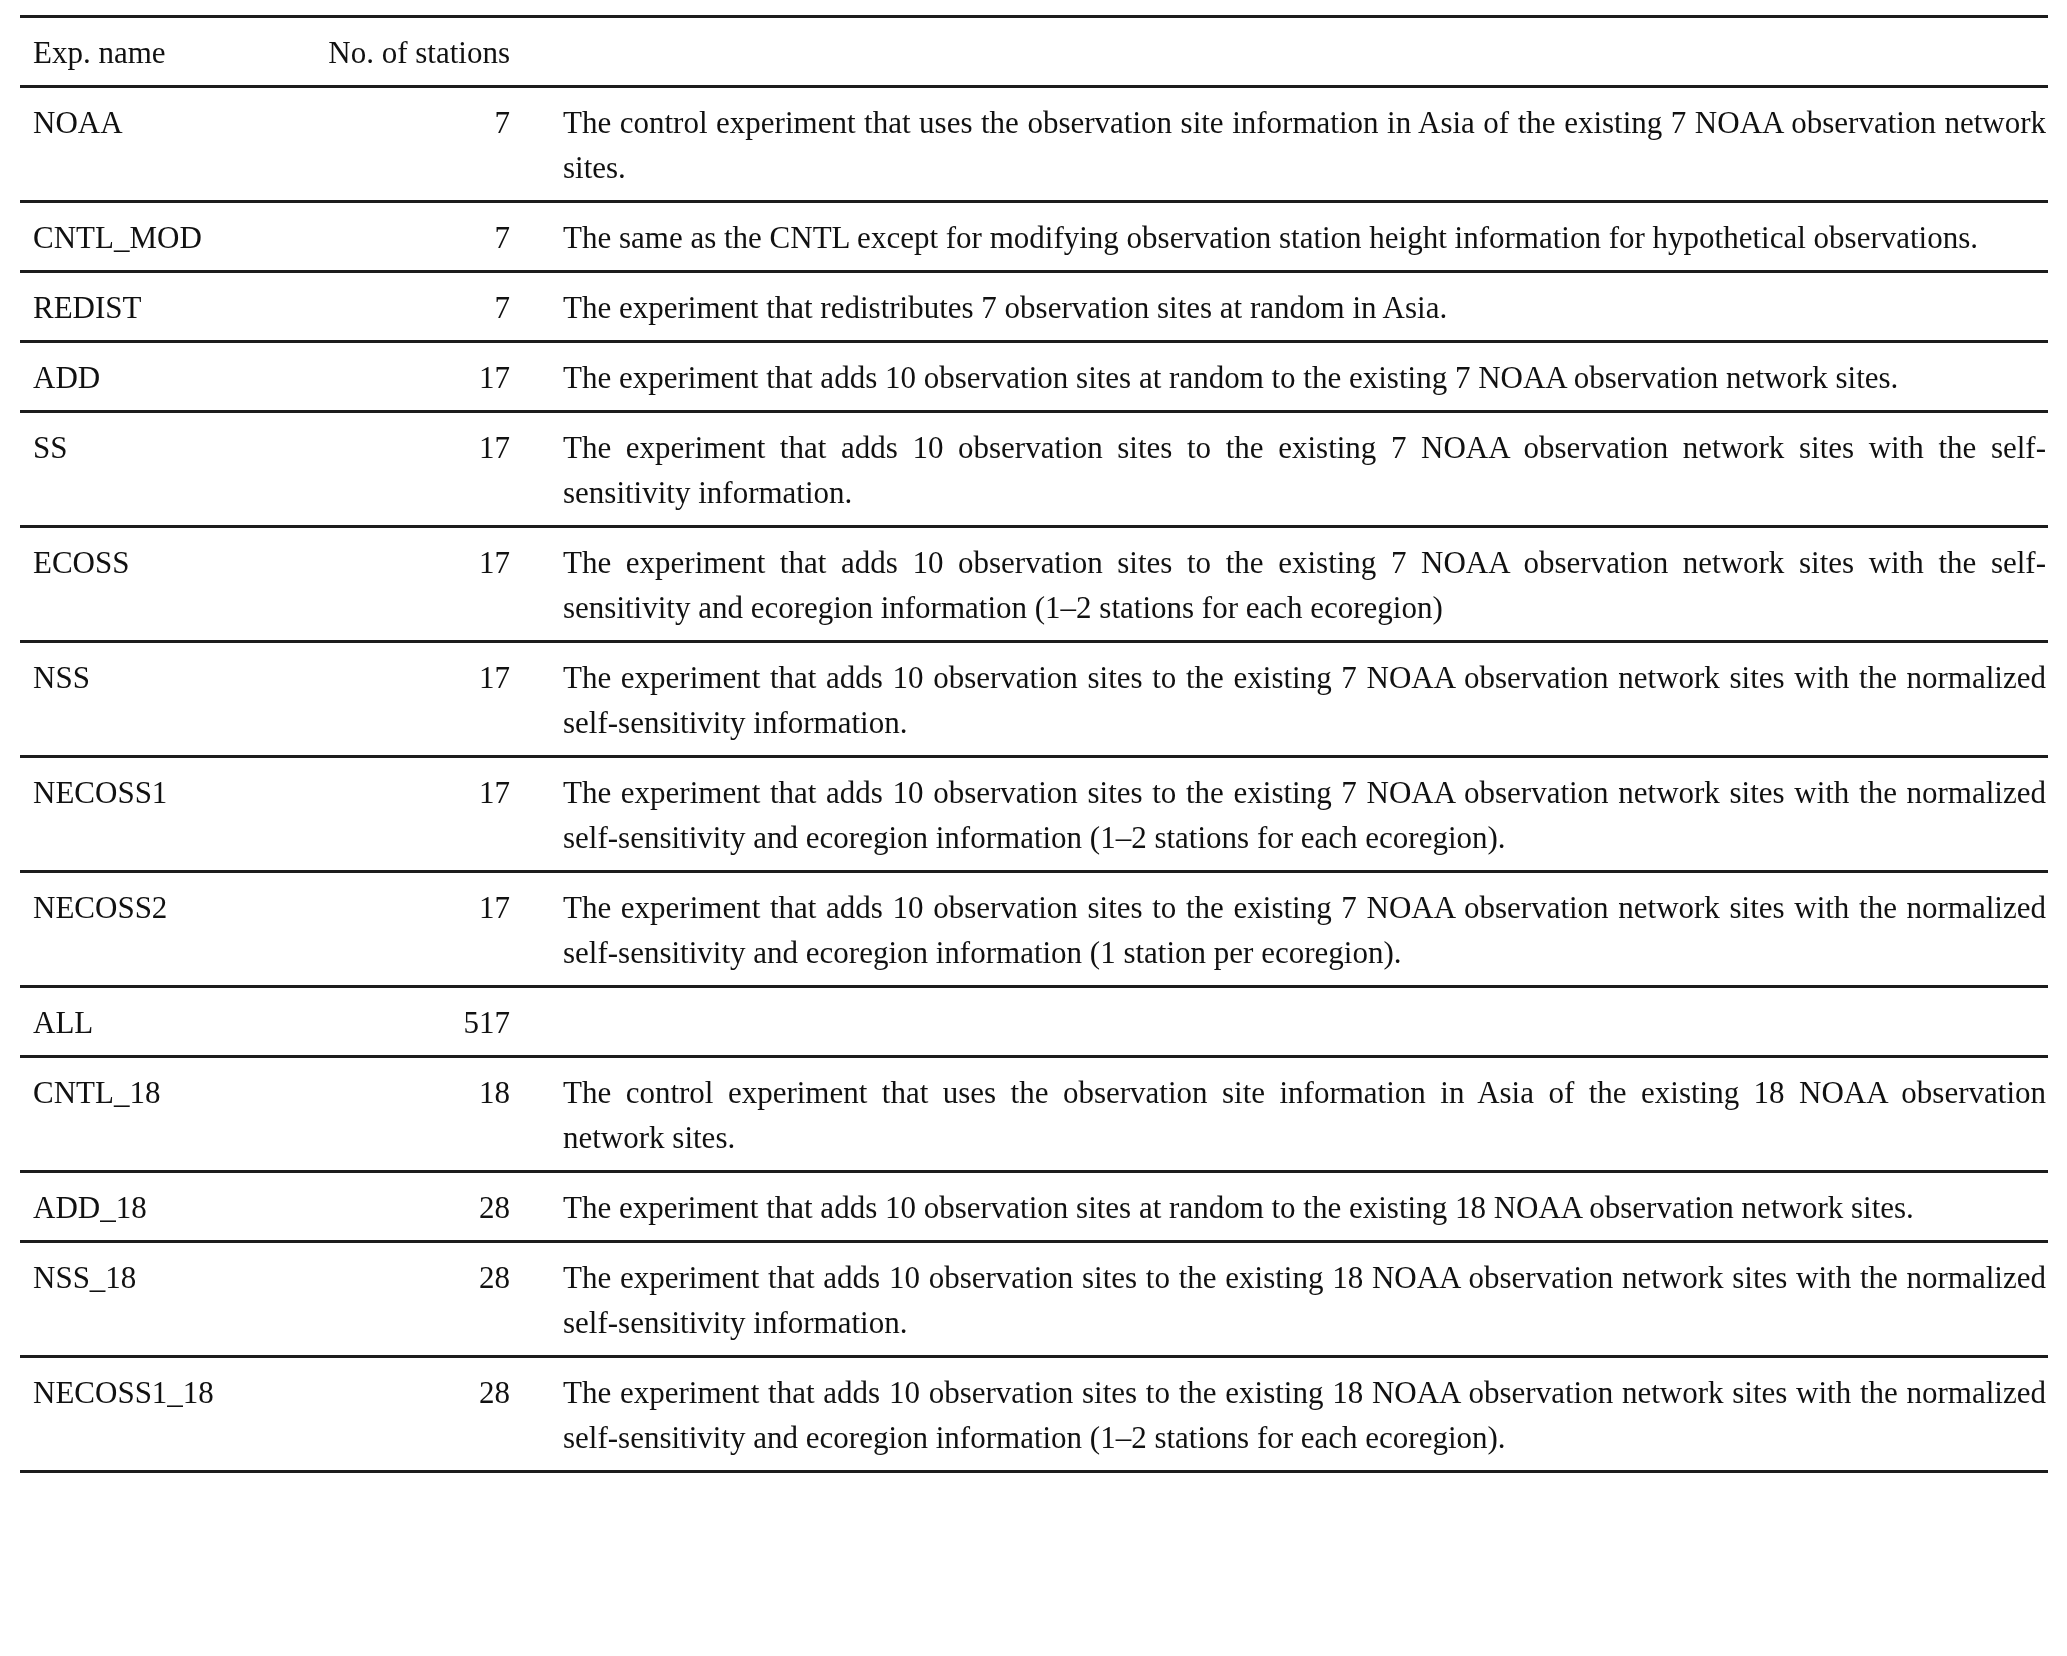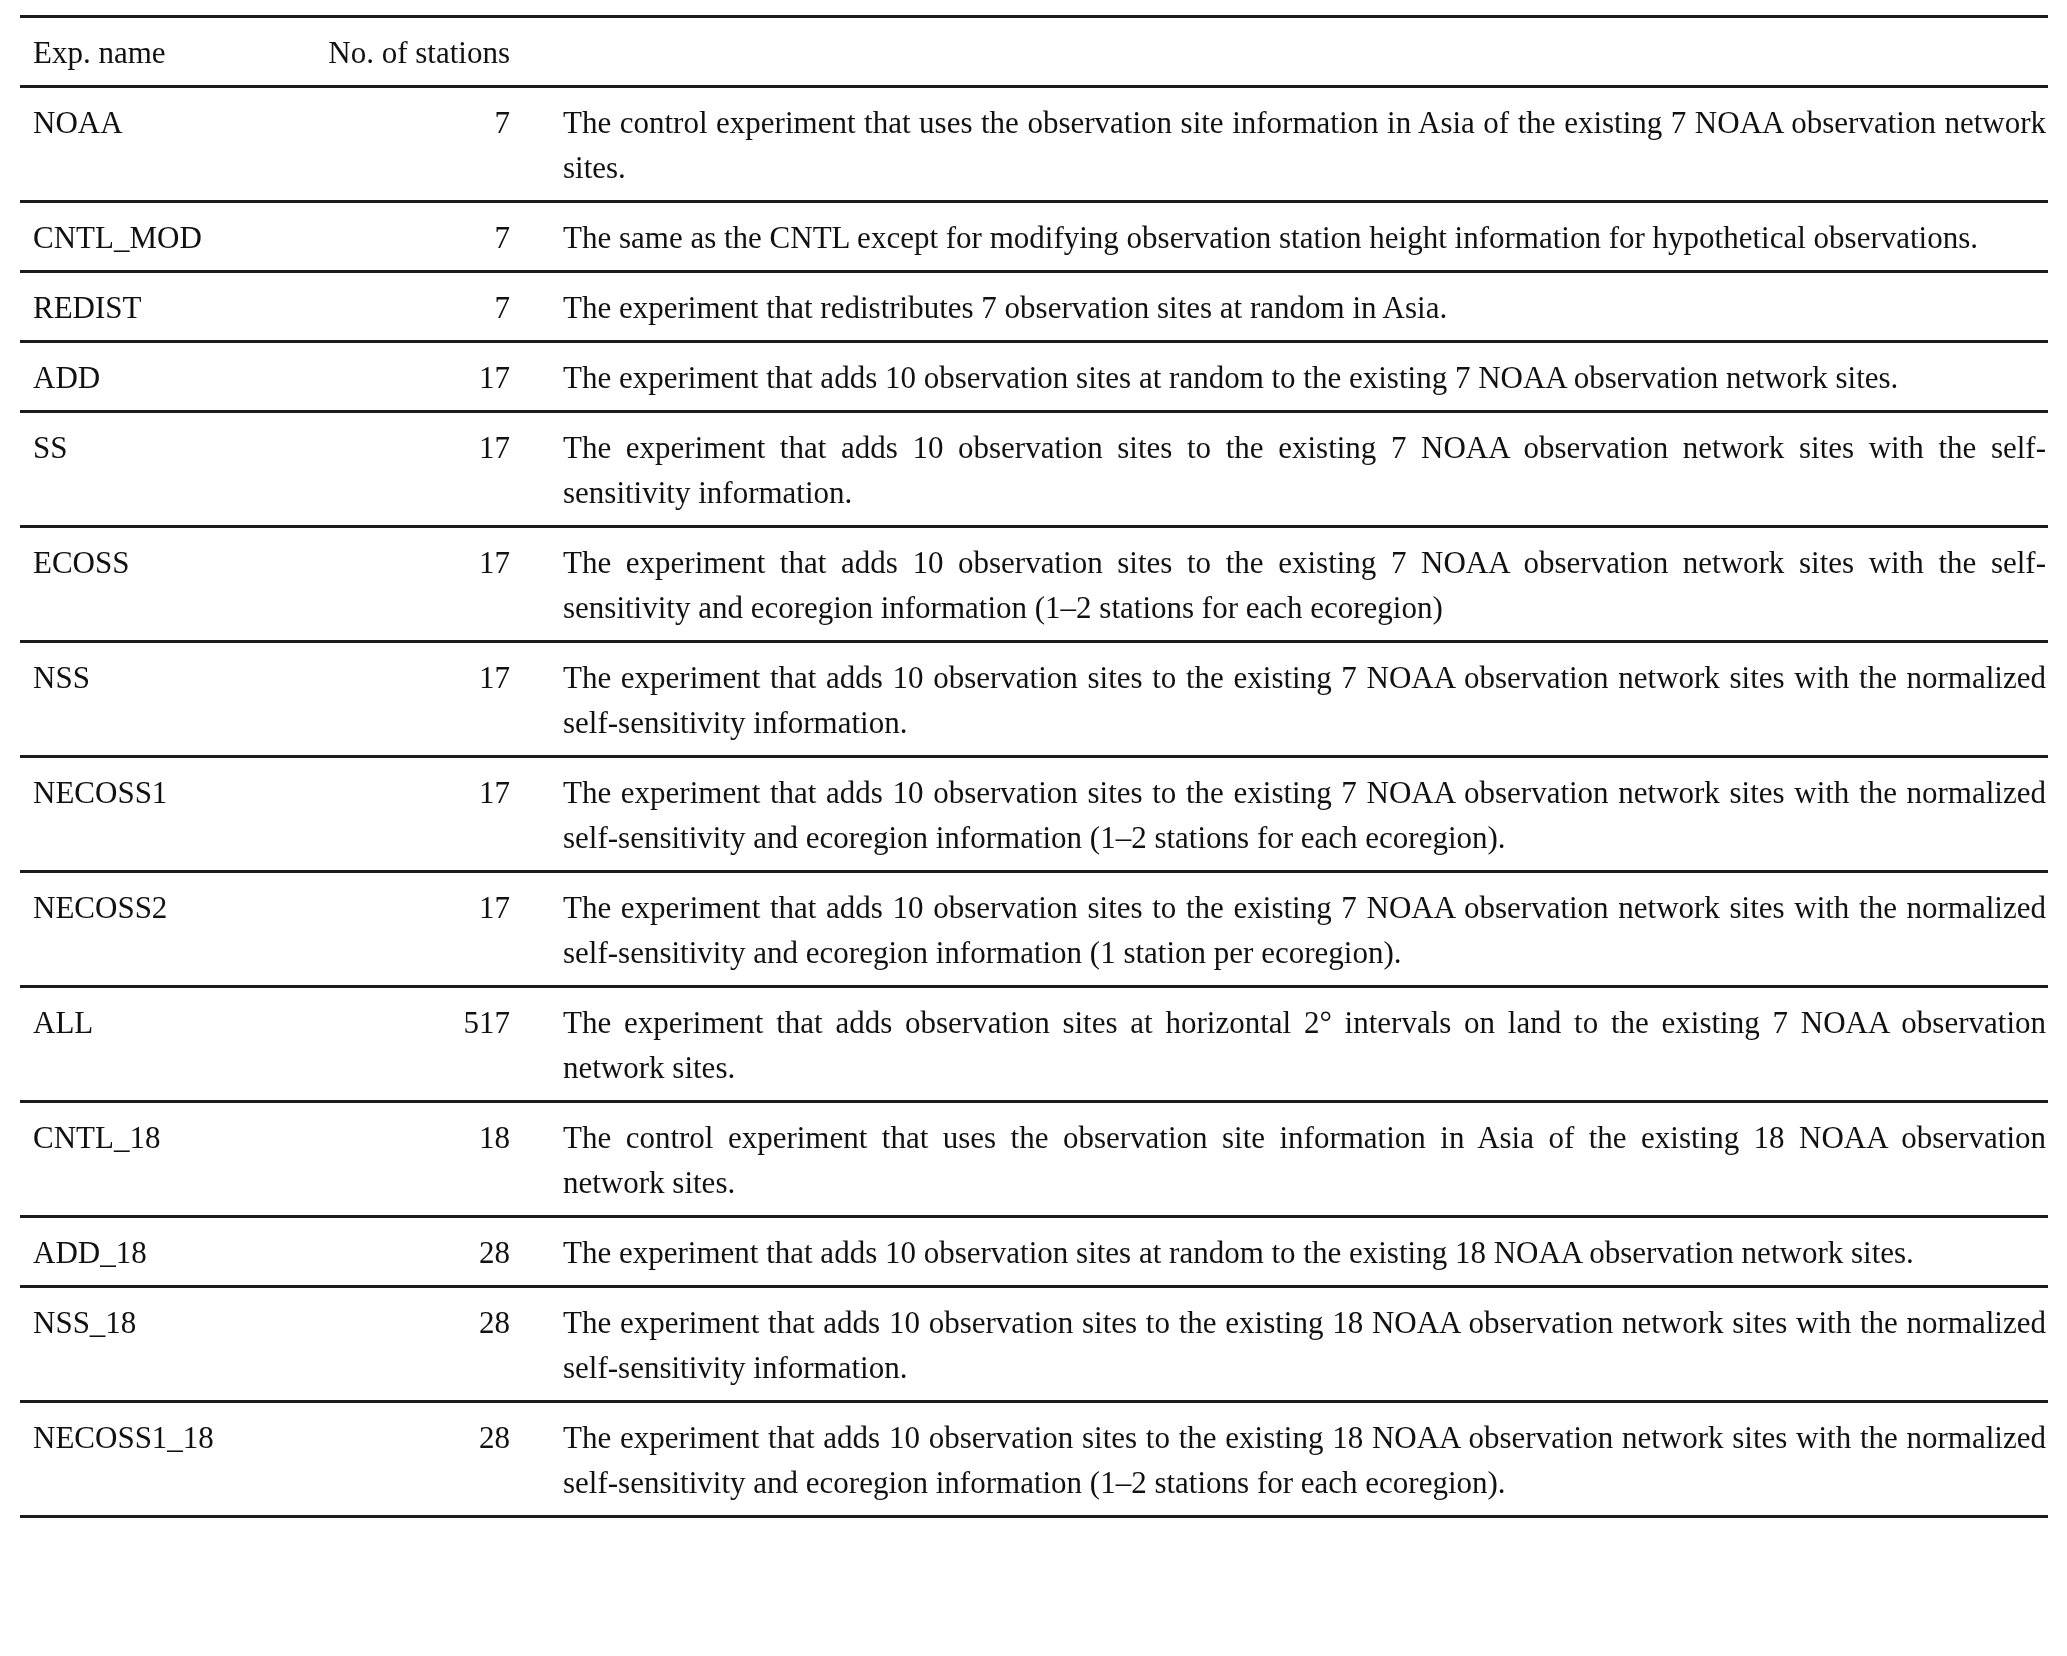--- a/index.html
+++ b/index.html
@@ -102,21 +102,20 @@
 
   <div class="row">
     <div class="col-name">NECOSS2</div>
     <div class="col-num">17</div>
     <div class="col-desc">The experiment that adds 10 observation sites to the existing 7 NOAA observation network sites with the normalized self-sensitivity and ecoregion information (1 station per ecoregion).</div>
   </div>
 
   <div class="row">
     <div class="col-name">ALL</div>
     <div class="col-num">517</div>
-    <div class="col-desc">The experiment that adds observation sites at horizontal 2° intervals on land to the existing 7 NOAA observation network sites.</div>
   </div>
 
   <div class="row">
     <div class="col-name">CNTL_18</div>
     <div class="col-num">18</div>
     <div class="col-desc">The control experiment that uses the observation site information in Asia of the existing 18 NOAA observation network sites.</div>
   </div>
 
   <div class="row">
     <div class="col-name">ADD_18</div>

